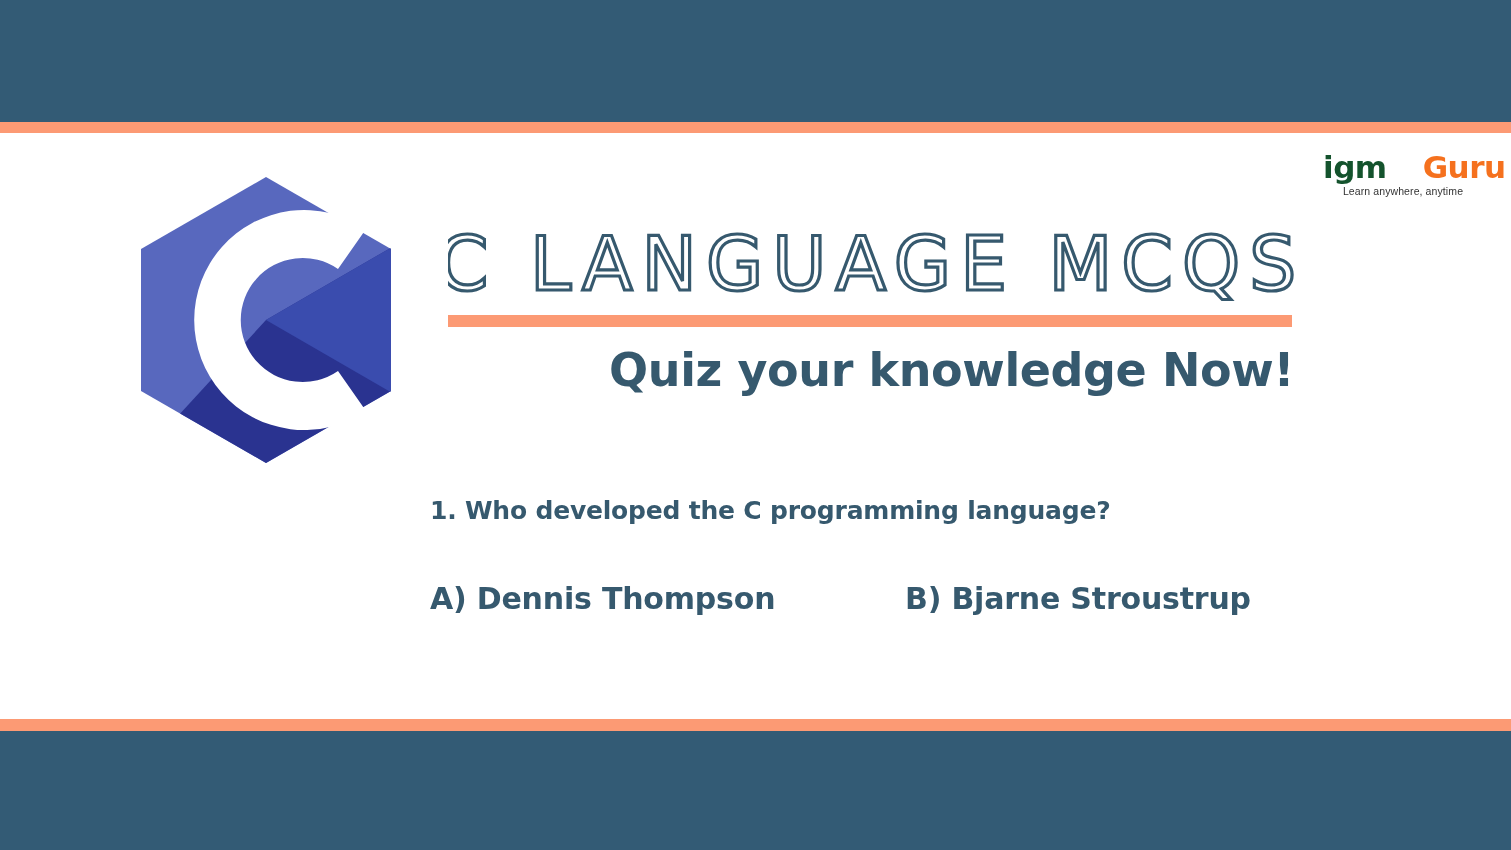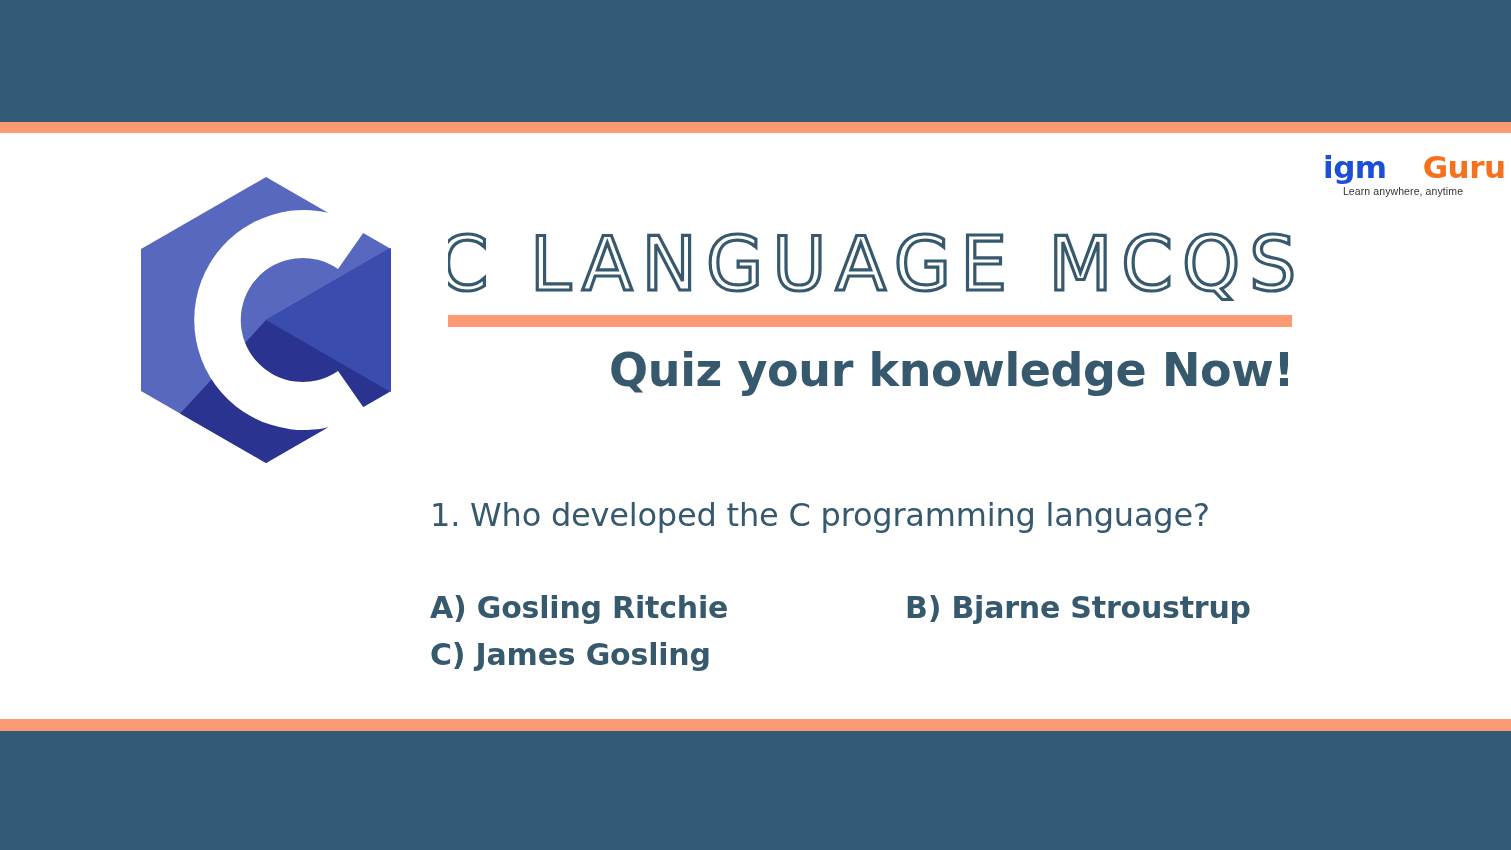--- a/index.html
+++ b/index.html
@@ -62,21 +62,21 @@
     text-align: center;
     line-height: 1;
   }
   .brand-word {
     font-family: "DejaVu Sans", sans-serif;
     font-size: 31px;
     font-weight: bold;
     letter-spacing: -0.5px;
     white-space: nowrap;
   }
-  .brand-igm { color: #1d4ed8; }
+  .brand-igm { color: #14532d; }
   .brand-guru { color: #F5711E; margin-left: 36px; }
   .brand-tagline {
     margin-top: 3px;
     font-family: Liberation Sans, sans-serif;
     font-size: 10.5px;
     color: #333333;
     letter-spacing: 0.1px;
     white-space: nowrap;
   }
 
@@ -120,22 +120,22 @@
 
   
   .qa-block {
     position: absolute;
     left: 430px;
     top: 496px;
     width: 860px;
   }
   .question {
     font-family: "DejaVu Sans", sans-serif;
-    font-size: 32px;
-    font-weight: normal;
+    font-size: 25px;
+    font-weight: bold;
     color: #36596E;
     letter-spacing: -0.2px;
     white-space: nowrap;
   }
   .options-grid {
     margin-top: 56px;
     display: grid;
     grid-template-columns: 475px auto;
     row-gap: 12px;
   }
@@ -182,22 +182,21 @@
     <svg class="headline-svg" viewBox="0 0 846 90" preserveAspectRatio="xMidYMid meet" xmlns="http://www.w3.org/2000/svg">
       <text id="headline-text" x="423" y="68" text-anchor="middle" font-family="DejaVu Sans, sans-serif" font-size="74" letter-spacing="9" fill="none" stroke="#36596E" stroke-width="3.2">C LANGUAGE MCQS</text>
     </svg>
     <div class="headline-rule"></div>
     <div class="subhead">Quiz your knowledge Now!</div>
   </div>
 
   <div class="qa-block">
     <div class="question">1. Who developed the C programming language?</div>
     <div class="options-grid">
-      <div class="option">A) Gosling Ritchie</div>
+      <div class="option">A) Dennis Thompson</div>
       <div class="option">B) Bjarne Stroustrup</div>
-      <div class="option">C) James Gosling</div>
     </div>
   </div>
 
   <div class="band-orange-bottom"></div>
   <div class="band-teal-bottom"></div>
 
 </div>
 
 </body></html>

